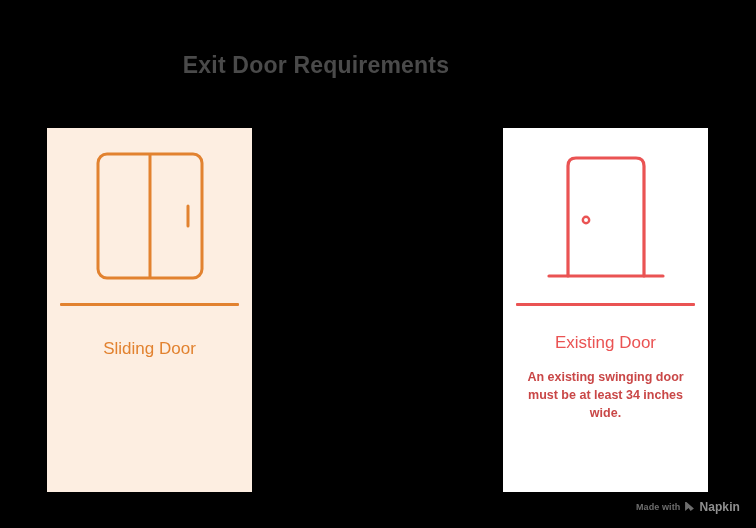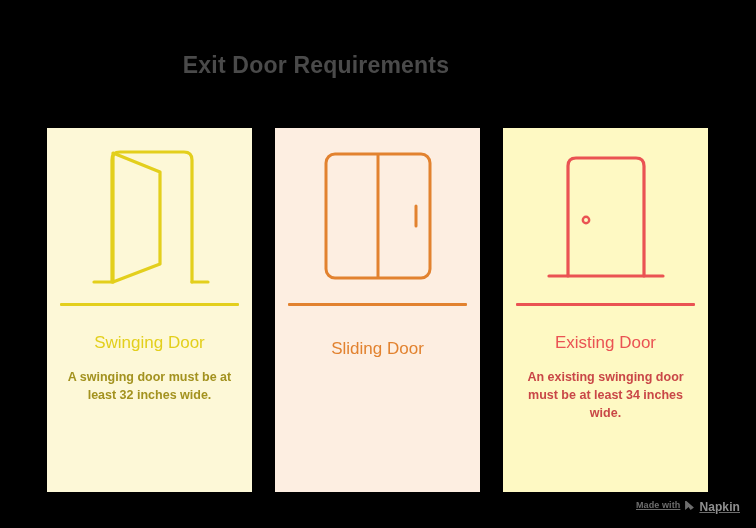--- a/index.html
+++ b/index.html
@@ -77,78 +77,57 @@
     width: 168px;
     font-size: 12.5px;
     line-height: 18px;
     text-align: center;
     font-weight: bold;
   }
 
   
   .card.yellow   { background: #fdf8d7; }
   .card.orange   { background: #fdeee1; }
-  .card.red      { background: #fef9c3; }
+  .card.red      { background: #ffffff; }
 
   .card.yellow .card-divider { background: #e3cf1c; }
   .card.orange .card-divider { background: #e2822f; }
   .card.red    .card-divider { background: #ea5353; }
 
   .card.yellow .card-heading { color: #e3cf1c; }
   .card.orange .card-heading { color: #e2822f; margin-top: 32px; }
   .card.red    .card-heading { color: #ea5353; }
 
   .card.yellow .card-body { color: #a3921f; }
   .card.orange .card-body { color: #9c6630; }
   .card.red    .card-body { color: #c94747; }
 
   
   #watermark {
     position: absolute;
     right: 16px;
     bottom: 14px;
     display: flex;
-    align-items: flex-start;
+    align-items: center;
     gap: 4px;
     font-size: 9px;
     font-weight: bold;
     color: #6d6d6d;
     letter-spacing: 0.1px;
-    text-decoration: underline;
   }
   #watermark .wm-logo { display: block; }
   #watermark .wm-brand { color: #8f8f8f; font-size: 12px; }
 </style>
 </head>
 <body>
 
 <div id="page-title">Exit Door Requirements</div>
 
 <div id="cards">
 
-  <div class="card yellow">
-
-    <div class="card-icon">
-      <svg width="120" height="140" viewBox="0 0 120 140" fill="none" aria-hidden="true">
-
-        <path d="M22 136 L22 14 Q22 6 30 6 L94 6 Q102 6 102 14 L102 136" stroke="#e3cf1c" stroke-width="3.2" stroke-linecap="round" stroke-linejoin="round" fill="none"></path>
-
-        <path d="M23 7 L70 26 L70 118 L23 136 Z" stroke="#e3cf1c" stroke-width="3.2" stroke-linecap="round" stroke-linejoin="round" fill="none"></path>
-
-        <path d="M4 136 L23 136" stroke="#e3cf1c" stroke-width="3.2" stroke-linecap="round"></path>
-        <path d="M102 136 L118 136" stroke="#e3cf1c" stroke-width="3.2" stroke-linecap="round"></path>
-      </svg>
-    </div>
-
-    <div class="card-divider"></div>
-
-    <div class="card-heading">Swinging Door</div>
-
-    <div class="card-body">A swinging door must be at least 32 inches wide.</div>
-  </div>
 
   <div class="card orange">
 
     <div class="card-icon">
       <svg width="124" height="136" viewBox="0 0 124 136" fill="none" aria-hidden="true">
 
         <rect x="10" y="6" width="104" height="124" rx="9" ry="9" stroke="#e2822f" stroke-width="3" fill="none"></rect>
 
         <path d="M62 6 L62 130" stroke="#e2822f" stroke-width="3" stroke-linecap="butt"></path>
 

